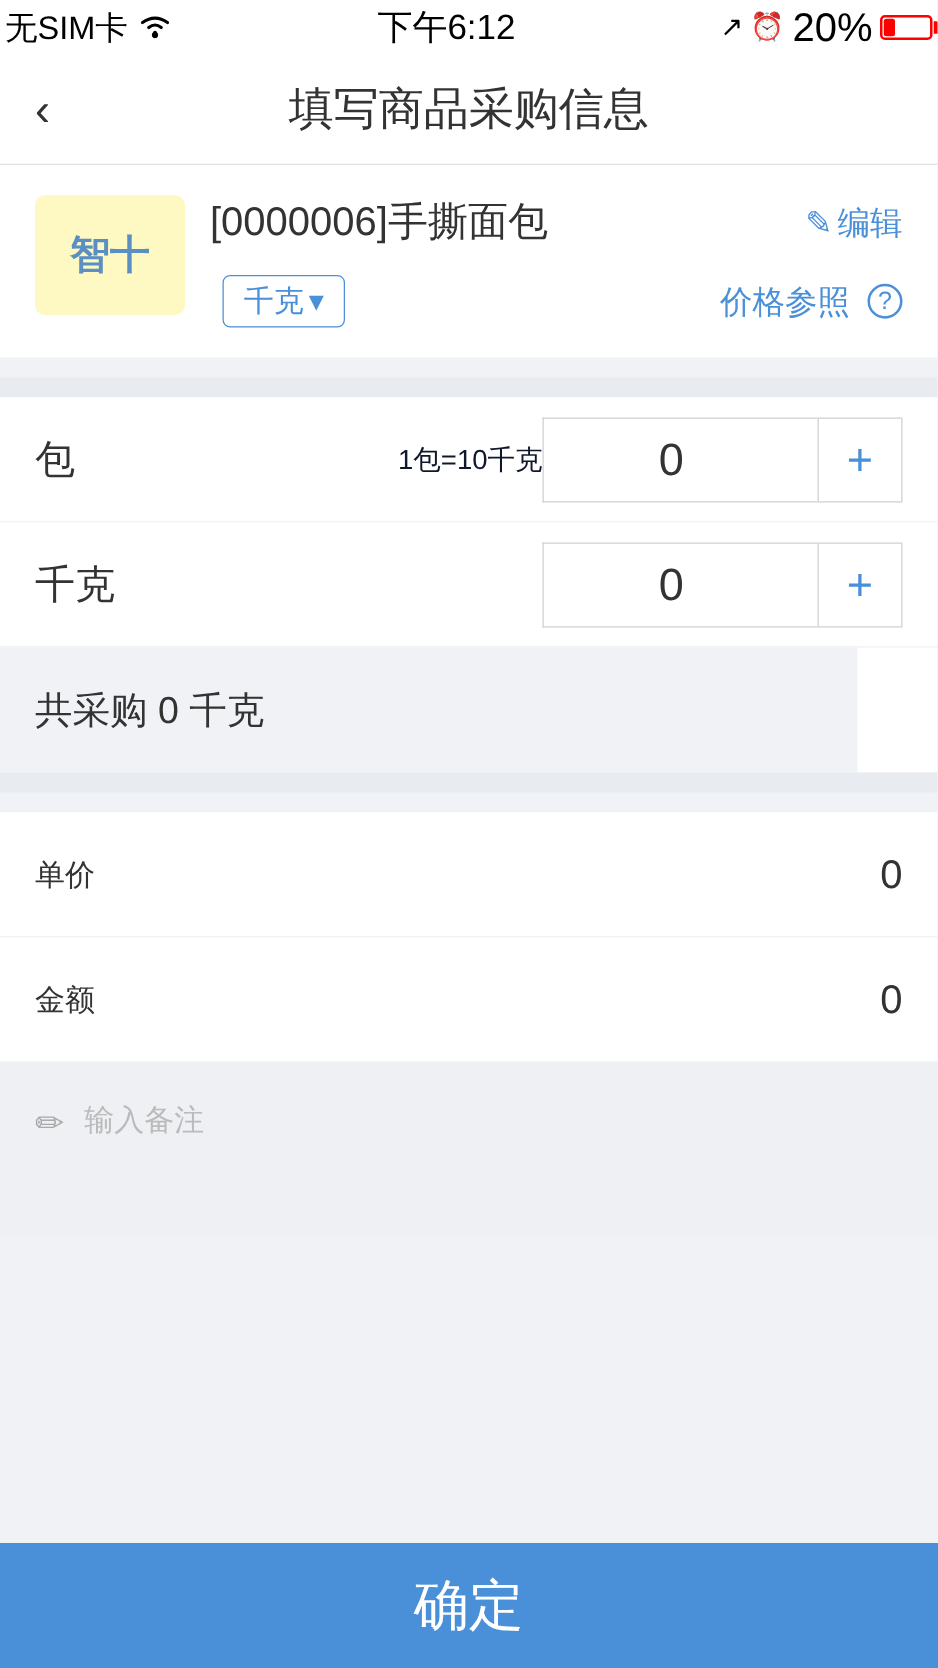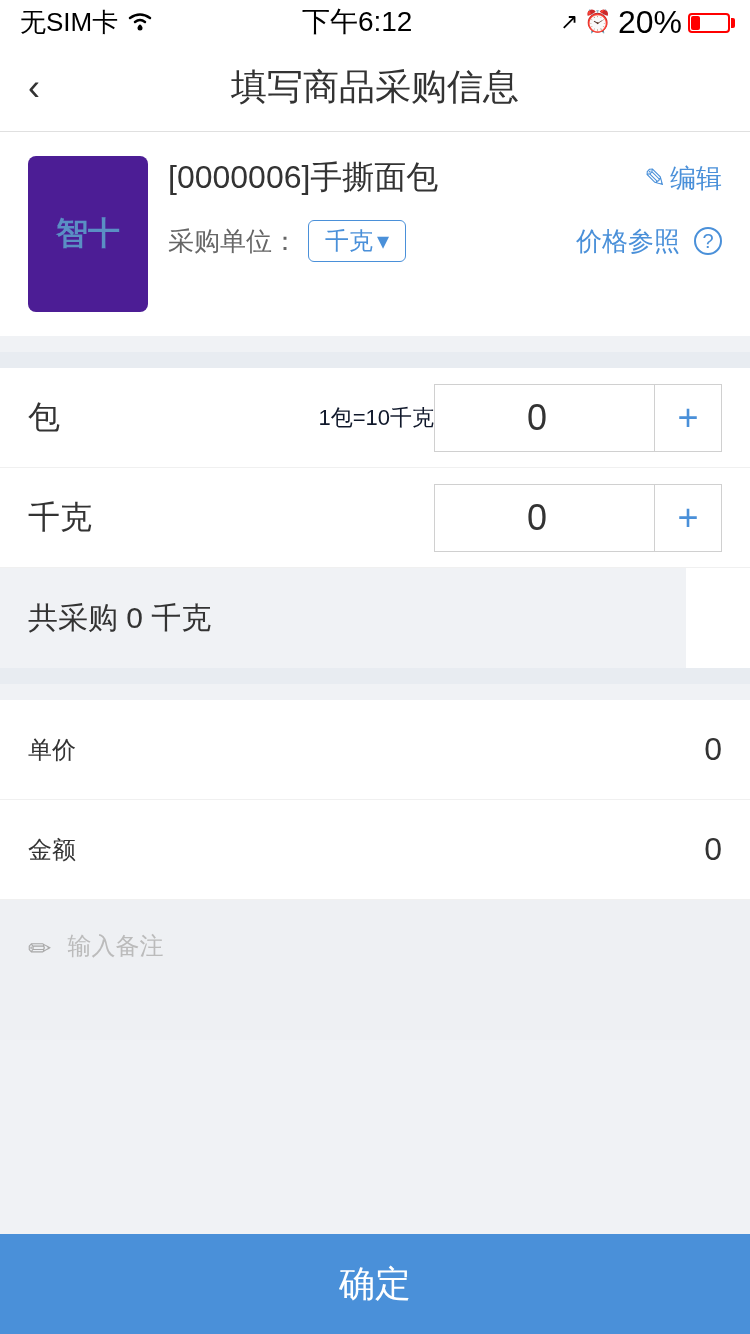--- a/index.html
+++ b/index.html
@@ -13,21 +13,21 @@
     }
 
     
     .status-bar {
       width: 750px;
       height: 44px;
       background: #fff;
       display: flex;
       align-items: center;
       justify-content: space-between;
-      padding: 0 20px;
+      padding: 0 4px;
       font-size: 26px;
     }
     .status-left {
       display: flex;
       align-items: center;
       gap: 8px;
       font-size: 26px;
       color: #000;
     }
     .status-center {
@@ -99,22 +99,22 @@
       width: 750px;
       background: #fff;
       padding: 24px 28px;
       display: flex;
       align-items: flex-start;
       gap: 20px;
       margin-bottom: 16px;
     }
     .product-thumb {
       width: 120px;
-      height: 156px;
-      background: #4c1d95;
+      height: 96px;
+      background: #fef9c3;
       border-radius: 8px;
       display: flex;
       align-items: center;
       justify-content: center;
       flex-shrink: 0;
     }
     .product-thumb-text {
       font-size: 32px;
       color: #5a8fc4;
       font-weight: bold;
@@ -317,21 +317,21 @@
       background: #4a90d9;
       display: flex;
       align-items: center;
       justify-content: center;
       position: fixed;
       bottom: 0;
       left: 0;
       cursor: pointer;
     }
     .confirm-btn-text {
-      font-size: 36px;
+      font-size: 44px;
       color: #fff;
       font-weight: 500;
     }
 
     .page-body {
       display: flex;
       flex-direction: column;
       min-height: 1334px;
       padding-bottom: 100px;
     }
@@ -378,21 +378,20 @@
     <div class="product-info">
       <div class="product-name-row">
         <span class="product-name">[0000006]手撕面包</span>
         <span class="edit-link">
           <span>✎</span>
           <span>编辑</span>
         </span>
       </div>
       <div class="purchase-unit-row">
         <div style="display:flex;align-items:center;">
-          <span class="purchase-unit-label">采购单位：</span>
           <span class="unit-badge">
             <span>千克</span>
             <span>▾</span>
           </span>
         </div>
         <span class="price-ref">
           <span>价格参照</span>
           <span style="width:28px;height:28px;border:2px solid #4a90d9;border-radius:50%;display:inline-flex;align-items:center;justify-content:center;font-size:20px;">?</span>
         </span>
       </div>

